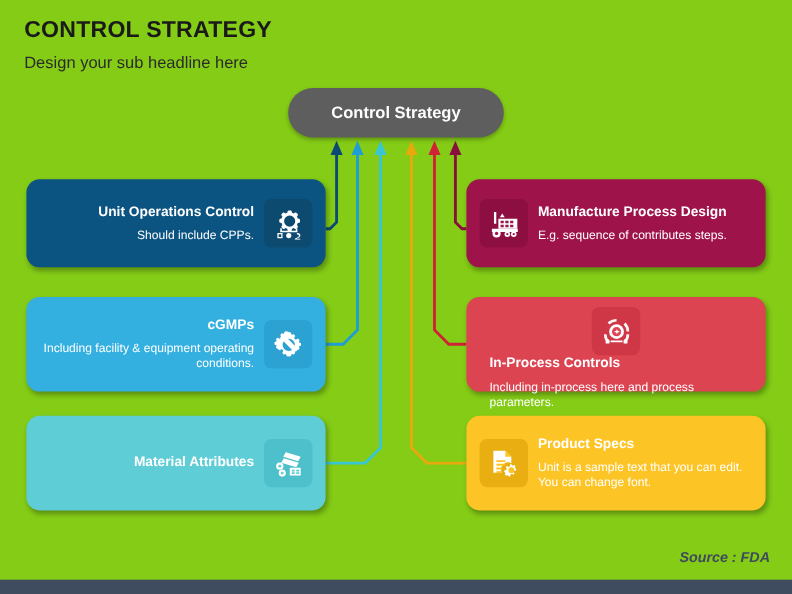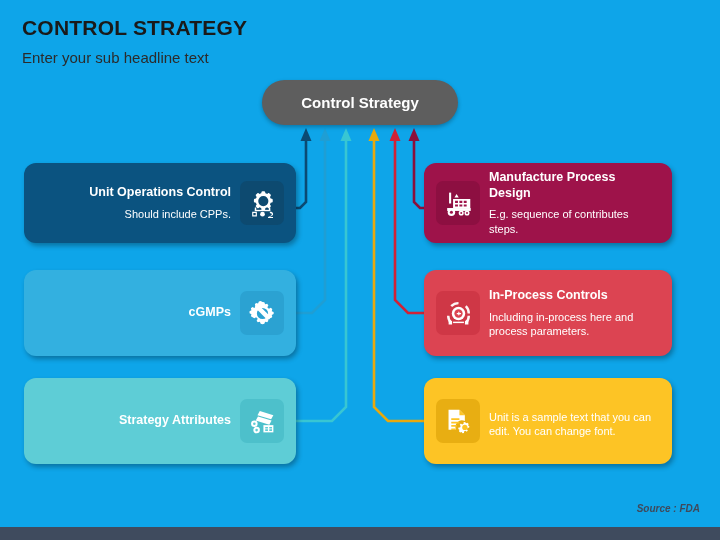--- a/index.html
+++ b/index.html
@@ -2,21 +2,21 @@
 <html><head>
 <meta charset="utf-8">
 <style>
   * { box-sizing: border-box; margin: 0; padding: 0; }
   html, body {
     width: 720px; height: 540px;
     background: #ffffff;
     font-family: "Liberation Sans", sans-serif;
     overflow: hidden;
   }
-  #slide { position: relative; width: 720px; height: 540px; background: #0ea5e9; }
+  #slide { position: relative; width: 720px; height: 540px; background: #84cc16; }
 
   
   #title {
     position: absolute; left: 22px; top: 16px;
     font-size: 21px; font-weight: bold; letter-spacing: .2px;
     color: #1a1a1a;
   }
   #subtitle {
     position: absolute; left: 22px; top: 49px;
     font-size: 15px; color: #2b2b2b; font-weight: normal;
@@ -40,21 +40,21 @@
   
   .card {
     position: absolute;
     border-radius: 12px;
     display: flex; align-items: center;
     box-shadow: 2px 3px 5px rgba(0,0,0,.30);
     color: #fff;
     padding: 9px 12px;
   }
   .card.left  { left: 24px;  width: 272px; flex-direction: row; }
-  .card.right { left: 424px; width: 248px; flex-direction: row; }
+  .card.right { left: 424px; width: 272px; flex-direction: row; }
 
   .card .txt { flex: 1 1 auto; }
   .card.left .txt  { text-align: right; padding-right: 9px; }
   .card.right .txt { text-align: left;  padding-left: 9px; }
 
   .card .c-title { font-size: 12.5px; font-weight: bold; line-height: 1.25; display: block; }
   .card .c-desc  { font-size: 11px; line-height: 1.3; display: block; margin-top: 6px; }
 
   .badge {
     flex: 0 0 auto;
@@ -65,48 +65,48 @@
   .badge svg { width: 29px; height: 29px; display: block; }
 
   
   #card-unit     { top: 163px; height: 80px; background: #0b5380; }
   #card-unit .badge { background: #0a4straight; }
   #card-unit .badge { background: #0a4straight; }
   #card-cgmp     { top: 270px; height: 86px; background: #33b0e0; }
   #card-material { top: 378px; height: 86px; background: #5ecdd6; }
 
   #card-mpd      { top: 163px; height: 80px; background: #9e134a; }
-  #card-ipc      { top: 270px; height: 86px; background: #dc4452; }
+  #card-ipc      { top: 270px; height: 86px; background: #dc4452; flex-direction: column; }
   #card-specs    { top: 378px; height: 86px; background: #fdc425; }
 
   #card-unit     .badge { background: #0d4a70; }
   #card-cgmp     .badge { background: #2ba2d2; }
   #card-material .badge { background: #4dc0cb; }
   #card-mpd      .badge { background: #8d0f41; }
   #card-ipc      .badge { background: #cf3746; }
   #card-specs    .badge { background: #e8ae12; }
 
   
   #source {
     position: absolute; right: 20px; bottom: 26px;
-    font-size: 10px; font-style: italic; font-weight: bold;
+    font-size: 13px; font-style: italic; font-weight: bold;
     color: #3f4a5c;
   }
   #bottom-bar {
     position: absolute; left: 0; bottom: 0; width: 720px; height: 13px;
     background: #3f4b5e;
   }
 </style>
 </head>
 <body>
 
 <div id="slide">
 
   <div id="title">CONTROL STRATEGY</div>
-  <div id="subtitle">Enter your sub headline text</div>
+  <div id="subtitle">Design your sub headline here</div>
 
   <svg id="connectors" viewBox="0 0 720 540">
     <defs></defs>
 
     <g>
       <path d="M296,208 L300,208 L306,202 L306,140" fill="none" stroke="#0b4a73" stroke-width="2.6" stroke-linejoin="miter"></path>
       <polygon points="306,128 300.5,141 311.5,141" fill="#0b4a73"></polygon>
     </g>
 
     <g>
@@ -153,33 +153,34 @@
         <circle cx="16" cy="27.8" r="2.6"></circle>
         <path d="M22.4 25.2h5.4v5.2h-5.4z" opacity="0"></path>
         <path d="M24 25.4c1.4-.5 3 .1 3.5 1.4.5 1.3-.2 2.6-1.4 3.1l-2.4 1h3.9v1h-5.5v-1c1.3-.6 2.6-1.1 3.3-1.6.8-.5 1-1.4.7-2-.3-.6-1.1-.8-1.8-.5l-.3-1.4z"></path>
       </svg>
     </div>
   </div>
 
   <div class="card left" id="card-cgmp">
     <div class="txt">
       <span class="c-title">cGMPs</span>
+      <span class="c-desc">Including facility &amp; equipment operating conditions.</span>
     </div>
     <div class="badge">
       <svg viewBox="0 0 32 32" fill="#ffffff">
         <path d="M16 3.2l2 .4.9 2.2 2.3-.5 1.3 1.8-1.2 2 1.7 1.7 2.1-1.1 1.7 1.4-.6 2.3 2.1 1v2.2l-2.1 1 .6 2.3-1.7 1.4-2.1-1.1-1.7 1.7 1.2 2-1.3 1.8-2.3-.5-.9 2.2-2 .4-2-.4-.9-2.2-2.3.5-1.3-1.8 1.2-2-1.7-1.7-2.1 1.1L3.2 19l.6-2.3-2.1-1v-2.2l2.1-1-.6-2.3 1.7-1.4 2.1 1.1 1.7-1.7-1.2-2 1.3-1.8 2.3.5.9-2.2 2-.4zm0 6.6a6.2 6.2 0 100 12.4 6.2 6.2 0 000-12.4z"></path>
         <path d="M8.4 6.6l2.6-.9 13.9 13.9-.9 2.6-2.6.9L7.5 9.2z"></path>
         <path d="M9.6 7.8l12.6 12.6-.4 1.1-1.1.4L8.1 9.3l.4-1.1z" fill="none"></path>
       </svg>
     </div>
   </div>
 
   <div class="card left" id="card-material">
     <div class="txt">
-      <span class="c-title">Strategy Attributes</span>
+      <span class="c-title">Material Attributes</span>
     </div>
     <div class="badge">
       <svg viewBox="0 0 32 32" fill="#ffffff">
         <path d="M13 4.5l15 4.5-2.5 4.5-15-4.5z"></path>
         <path d="M11 10.5l15 4.5-2.5 4.5-15-4.5z"></path>
         <path d="M17 20h11v8H17z"></path>
         <path d="M19 22h3v1.8h-3zM23.5 22h3v1.8h-3zM19 24.6h3v1.8h-3zM23.5 24.6h3v1.8h-3z" fill="#5ecdd6"></path>
         <circle cx="7" cy="18.5" r="3.6"></circle>
         <circle cx="7" cy="18.5" r="1.4" fill="#5ecdd6"></circle>
         <circle cx="9.5" cy="25.5" r="3.6"></circle>
@@ -232,20 +233,21 @@
     <div class="badge">
       <svg viewBox="0 0 32 32" fill="#ffffff">
         <path d="M5 3h12l6 6v6.5a7.2 7.2 0 00-9.6 9.6H5z"></path>
         <path d="M17 3l6 6h-6z" fill="#fdc425"></path>
         <path d="M8 12.5h9v1.9H8zM8 16.2h9v1.9H8zM8 19.9h6v1.9H8zM8 23.6h5v1.9H8z" fill="#fdc425"></path>
         <path d="M21.6 16.9l1.7-.3 1 1.4 1.6-.6 1.3 1.3-.6 1.6 1.4 1-.3 1.7h-1.7l-.7 1.6 1 1.4-1.2 1.2-1.4-1-1.6.7v1.7l-1.7.3-1-1.4-1.6.6-1.3-1.3.6-1.6-1.4-1 .3-1.7h1.7l.7-1.6-1-1.4 1.2-1.2 1.4 1 1.6-.7z"></path>
         <circle cx="23" cy="22.6" r="2.9" fill="#fdc425"></circle>
       </svg>
     </div>
     <div class="txt">
+      <span class="c-title">Product Specs</span>
       <span class="c-desc">Unit is a sample text that you can edit. You can change font.</span>
     </div>
   </div>
 
   <div id="source">Source : FDA</div>
   <div id="bottom-bar"></div>
 
 </div>
 
 </body></html>

